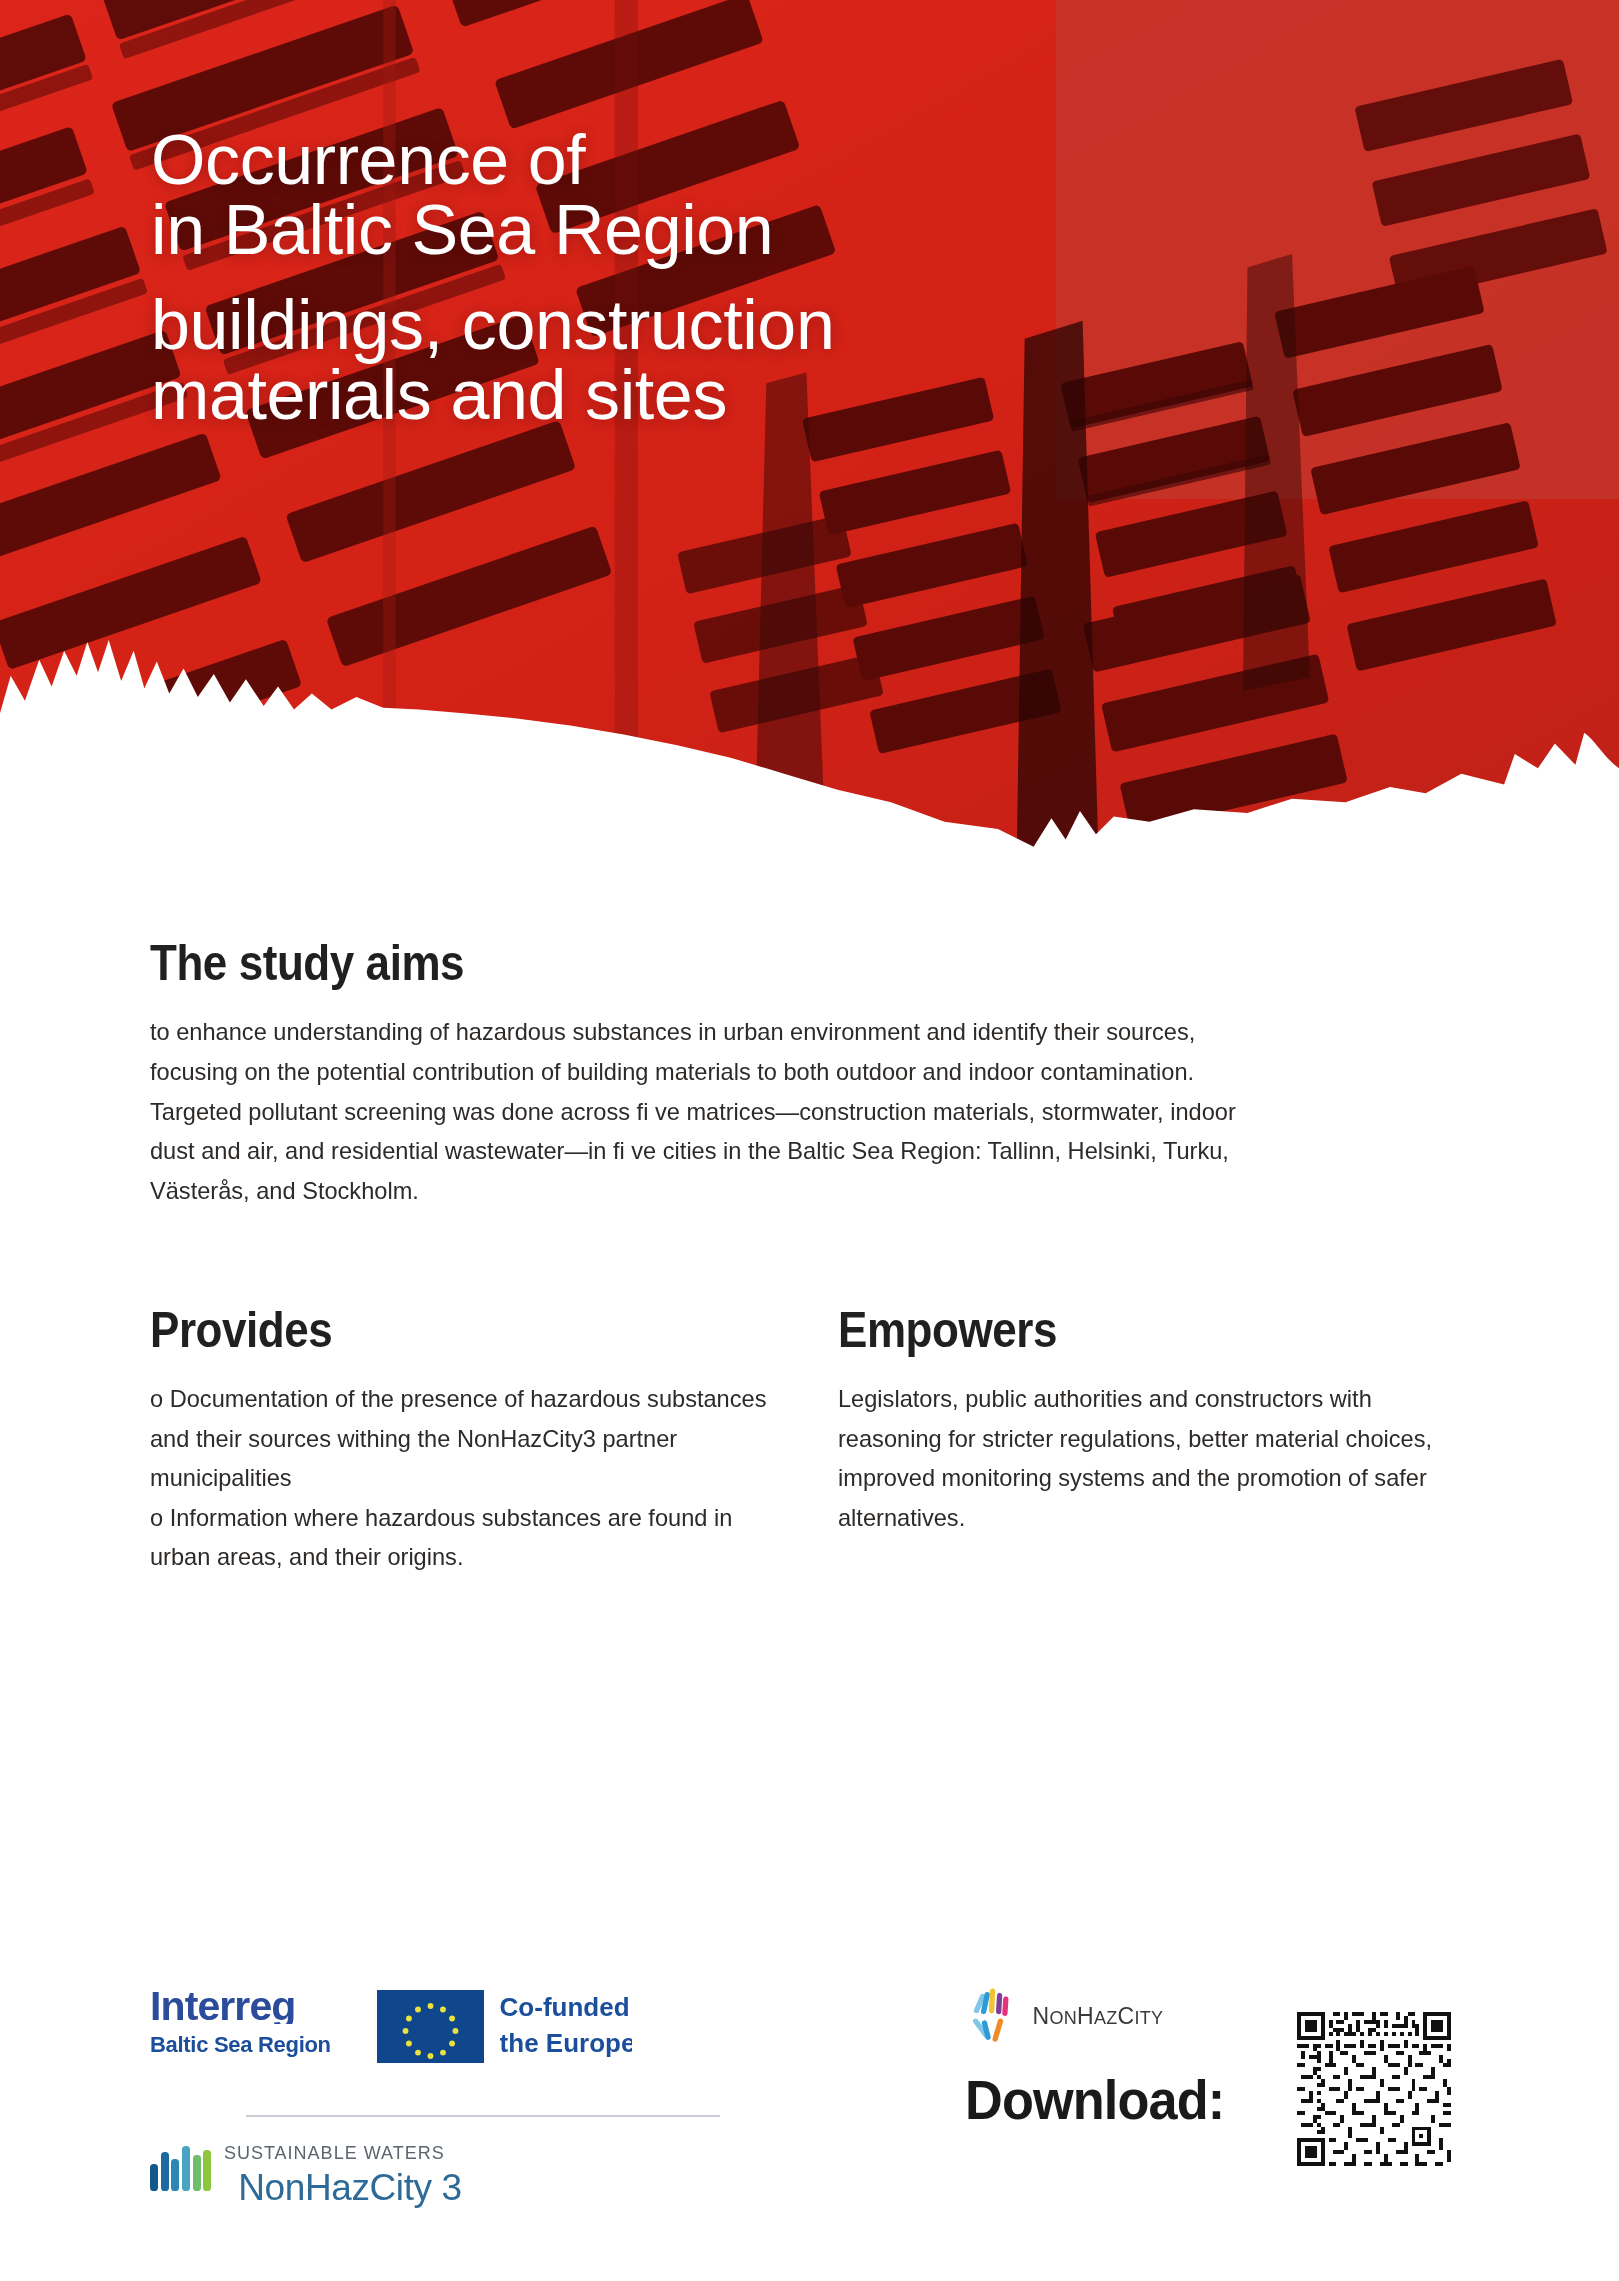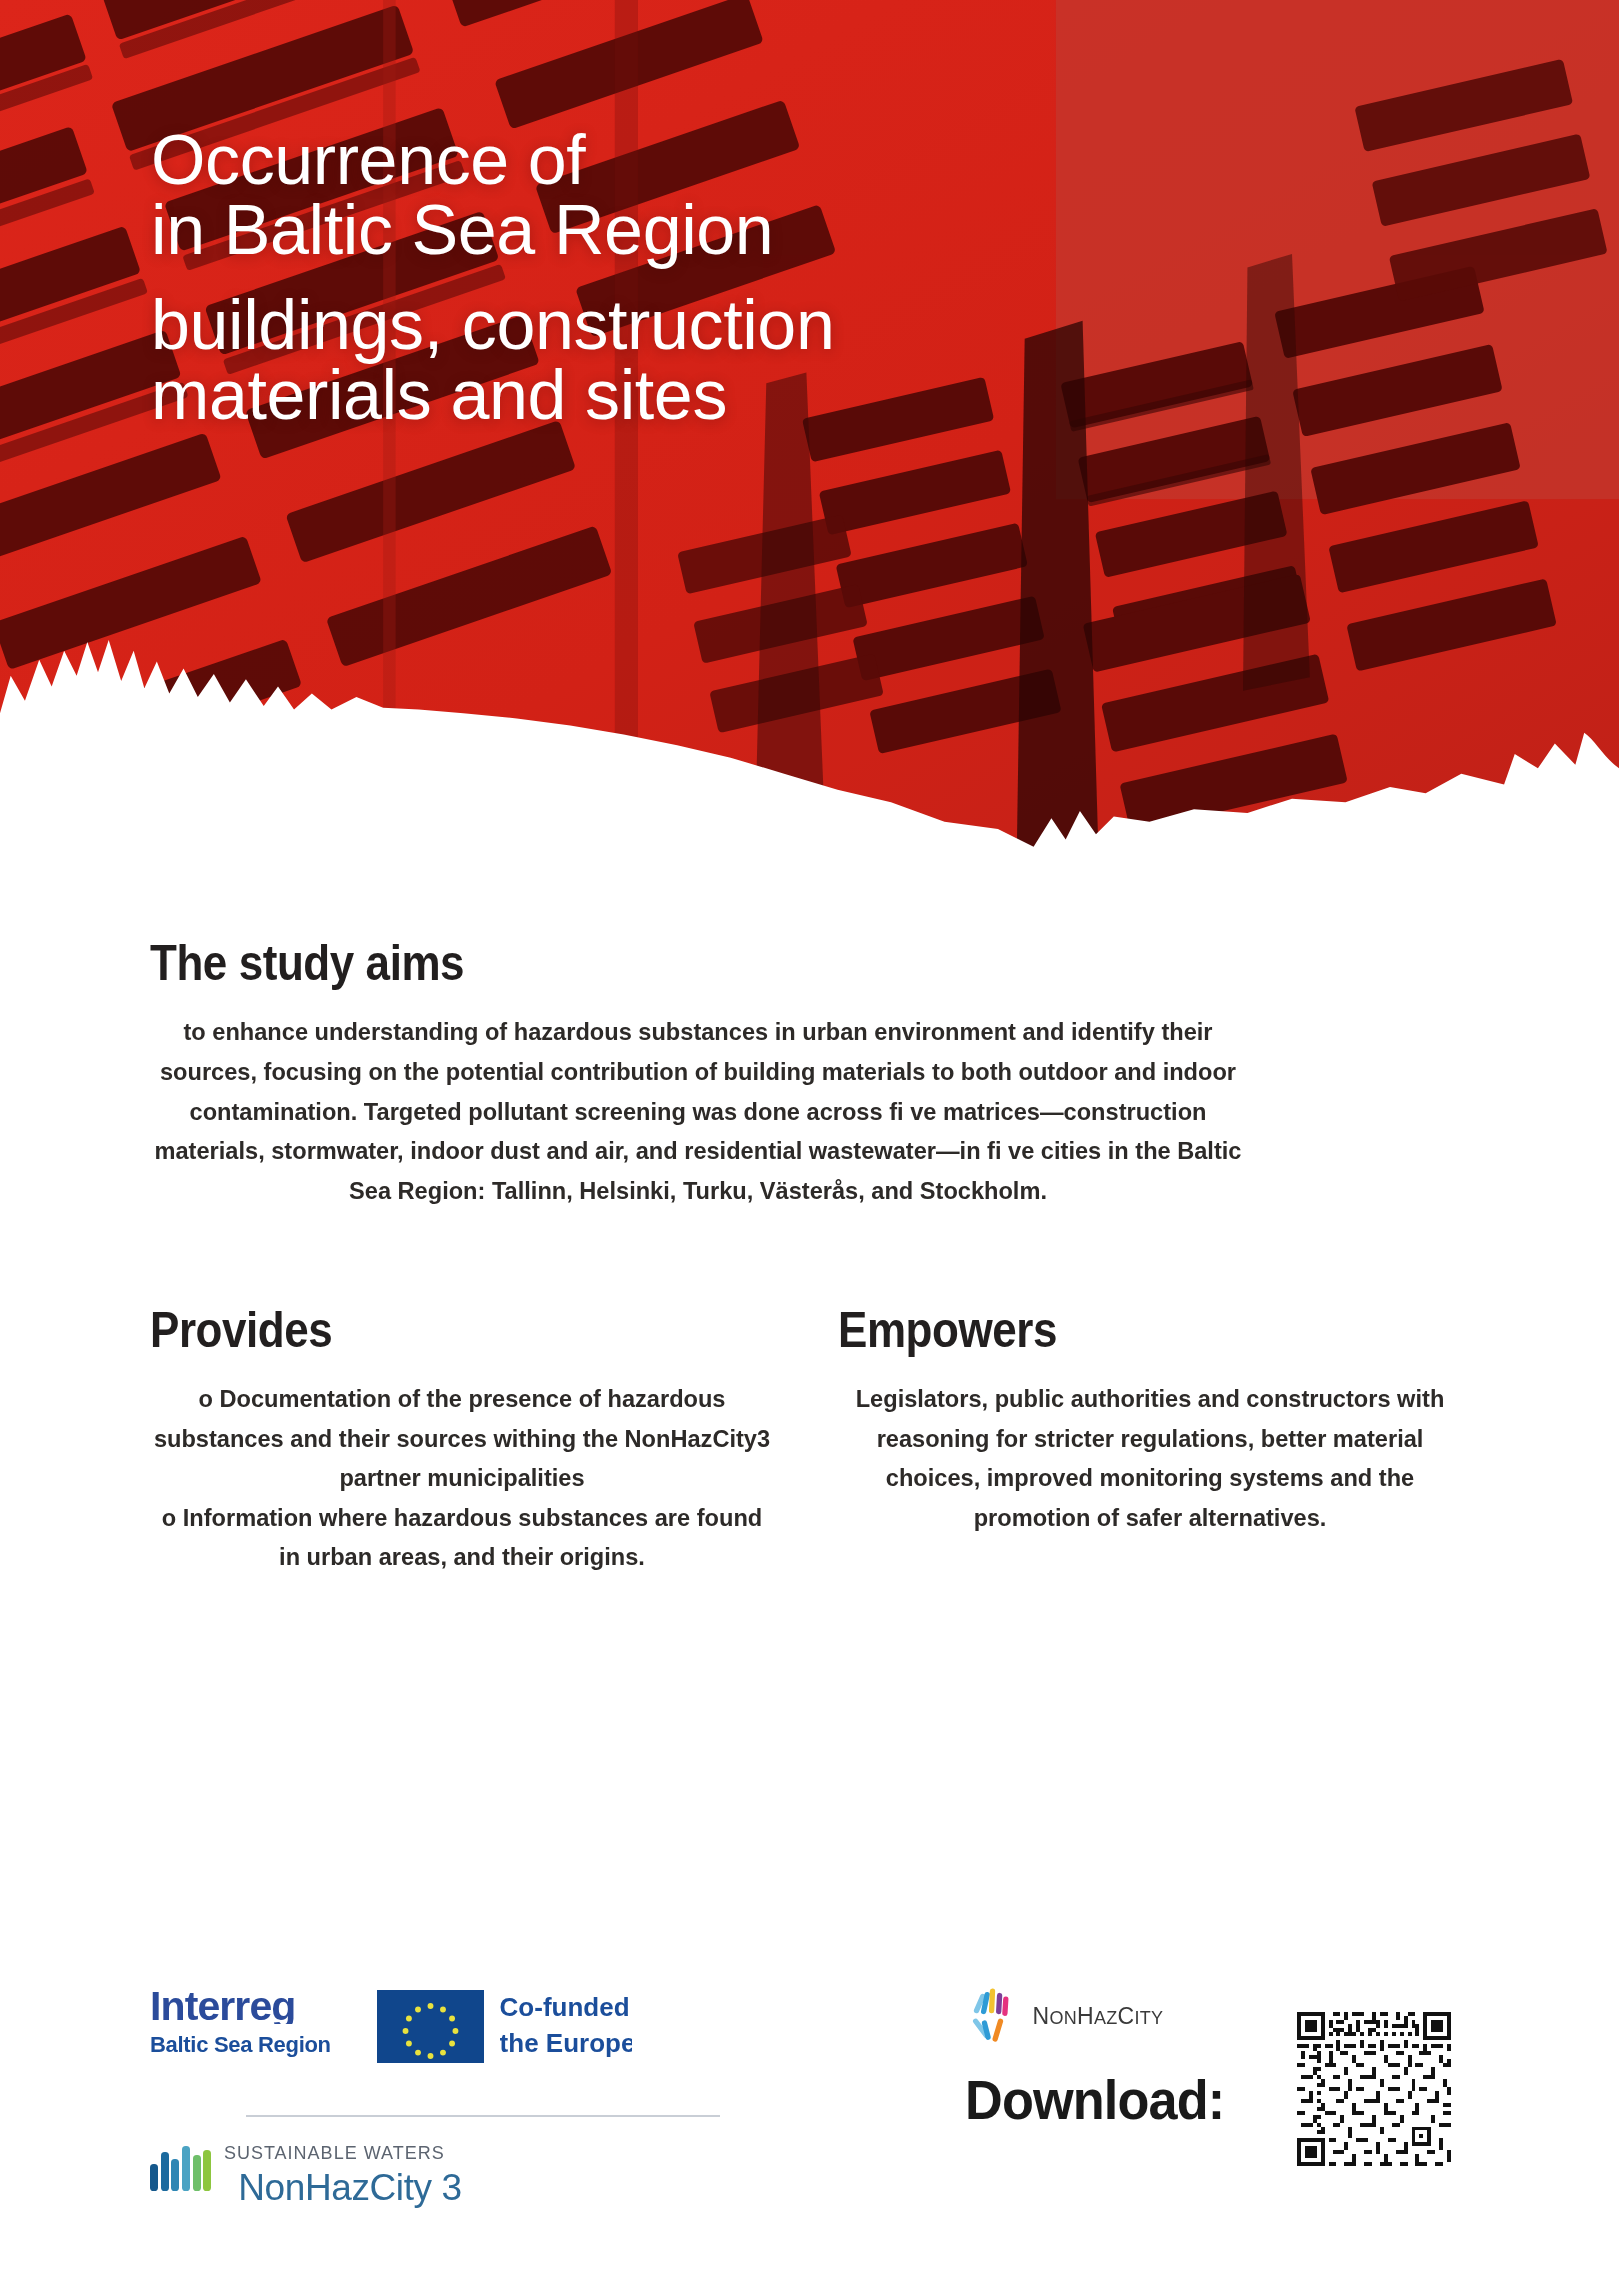--- a/index.html
+++ b/index.html
@@ -70,22 +70,21 @@
     letter-spacing: -0.5px;
     transform: scaleX(0.88);
     transform-origin: left center;
     margin-bottom: 21.4px;
   }
 
   p.body, .col p {
     font-size: 23.6px;
     line-height: 1.68;
     color: #2D2A28;
-    font-weight: 700;
-    text-align: center;
+    font-weight: 400;
   }
 
   .aims { margin-top: 16px; }
   .aims p { max-width: 1096px; }
 
   .cols {
     display: flex;
     margin-top: 89px;
     gap: 0;
   }

